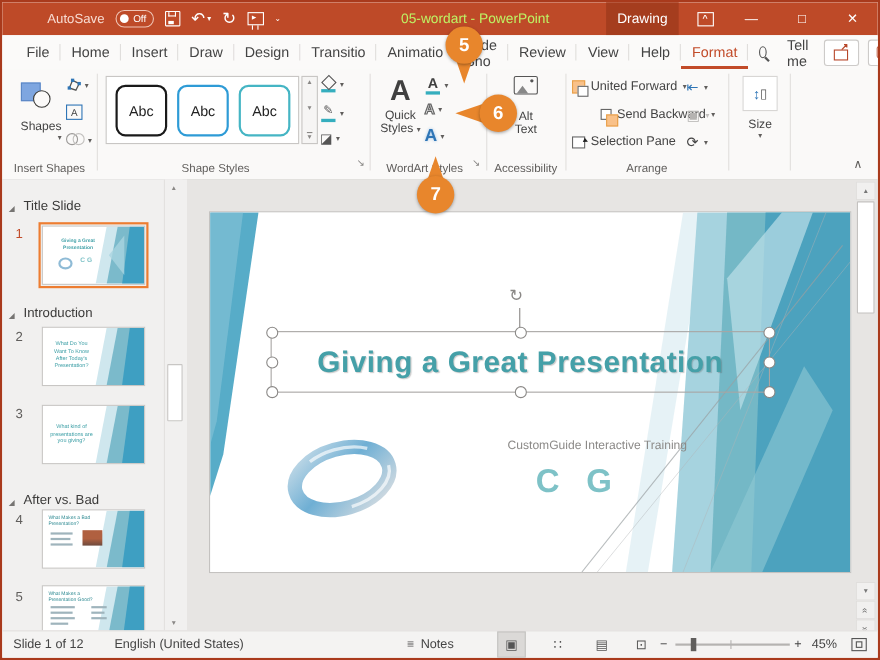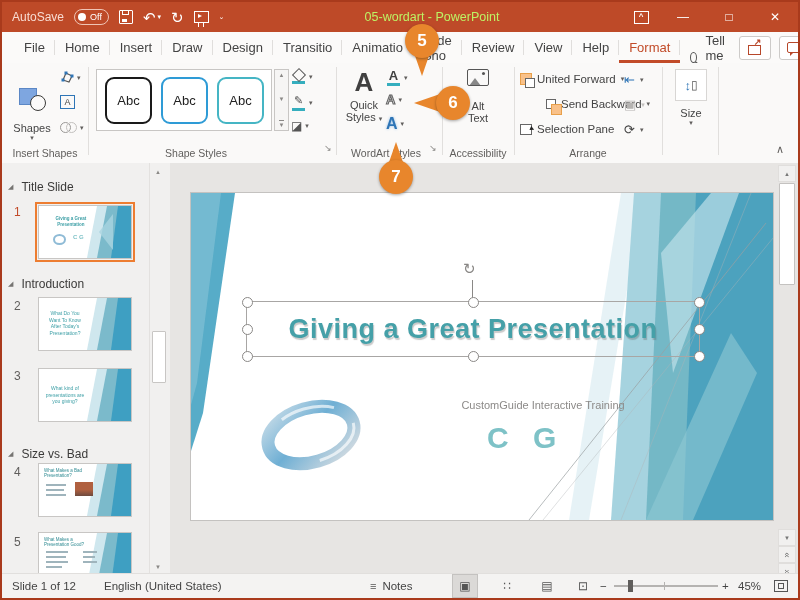--- a/index.html
+++ b/index.html
@@ -2,21 +2,21 @@
 <html><head>
 <meta charset="utf-8">
 <style>
   html,body{margin:0;padding:0;background:#fff;}
   .app{position:relative;width:800px;height:600px;box-sizing:border-box;border:2px solid #A93A1C;
        font-family:"Liberation Sans",sans-serif;overflow:hidden;background:#FAF9F8;}
 
   
   .titlebar{position:absolute;left:0;top:0;right:0;height:30px;background:#BE4A28;color:#fff;}
   .tb-row{position:absolute;left:10px;top:0;height:30px;display:flex;align-items:center;gap:10px;}
-  .autosave-label{font-size:12px;color:#F8DCD2;}
+  .autosave-label{font-size:12px;color:#F8DCD2;margin-left:31px;}
   .toggle{display:inline-flex;align-items:center;gap:4px;border:1px solid #EFC4B5;border-radius:8px;
           height:14px;padding:0 6px 0 3px;cursor:pointer;}
   .knob{width:8px;height:8px;border-radius:50%;background:#fff;}
   .toggle-text{font-size:9px;color:#fff;}
   .qat-btn{display:inline-flex;align-items:center;gap:2px;cursor:pointer;color:#fff;}
   .qat-glyph{font-size:15px;line-height:15px;color:#fff;}
   .caret-w{font-size:7px;color:#fff;}
   .icon-save{width:12px;height:12px;border:1.4px solid #fff;border-radius:1px;position:relative;display:inline-block;}
   .icon-save::before{content:"";position:absolute;top:0;left:2px;width:5px;height:3px;border:1.2px solid #fff;border-top:none;}
   .icon-save::after{content:"";position:absolute;bottom:1px;left:2px;width:5px;height:3px;background:#fff;}
@@ -32,21 +32,21 @@
   .win-ctrl{position:absolute;top:0;height:30px;width:34px;display:flex;align-items:center;justify-content:center;
       color:#fff;font-size:12px;cursor:pointer;}
   .icon-ribbondisp{width:13px;height:11px;border:1.3px solid #fff;display:flex;align-items:center;justify-content:center;
       font-size:8px;font-weight:bold;line-height:8px;}
 
   
   .tabrow{position:absolute;left:0;top:30px;right:0;height:31px;background:#FBFAF9;display:flex;align-items:stretch;padding-left:12px;}
   .tab{display:flex;align-items:center;padding:0 10px;font-size:13px;color:#444;cursor:pointer;position:relative;}
   .tab::after{content:"";position:absolute;right:0;top:8px;height:15px;width:1px;background:#E0DEDC;}
   .tab.active{color:#C24B29;box-shadow:inset 0 -3px 0 #C24B29;}
-  .tellme{display:flex;align-items:flex-end;gap:8px;padding:0 10px;font-size:13px;color:#444;cursor:pointer;}
+  .tellme{display:flex;align-items:center;gap:18px;padding:0 10px;font-size:13px;color:#444;cursor:pointer;}
   .icon-search{width:9px;height:9px;border:1.5px solid #555;border-radius:50%;position:relative;display:inline-block;}
   .icon-search::after{content:"";position:absolute;width:5px;height:1.5px;background:#555;transform:rotate(45deg);right:-4px;bottom:-2px;}
   .tab-right{margin-left:auto;display:flex;align-items:center;gap:8px;padding-right:10px;}
   .mini-btn{width:30px;height:22px;border:1px solid #CDCBC9;border-radius:3px;background:#fff;display:flex;
       align-items:center;justify-content:center;cursor:pointer;}
   .icon-share{width:11px;height:8px;border:1.3px solid #B7472A;position:relative;margin-top:4px;display:inline-block;}
   .icon-share::after{content:"↗";position:absolute;top:-9px;right:-1px;color:#B7472A;font-size:9px;font-weight:bold;}
   .icon-comment{width:13px;height:9px;border:1.3px solid #B7472A;border-radius:2px;position:relative;display:inline-block;}
   .icon-comment::after{content:"";position:absolute;left:2px;bottom:-4px;border-top:4px solid #B7472A;border-right:4px solid transparent;}
 
@@ -106,21 +106,21 @@
   .badge{position:absolute;z-index:50;}
   .badge-circle{width:34px;height:34px;border-radius:50%;background:#E8862C;color:#fff;font-weight:bold;font-size:17px;
       display:flex;align-items:center;justify-content:center;box-shadow:0 1px 3px rgba(0,0,0,.35);position:relative;z-index:2;}
   .tail{width:0;height:0;position:absolute;z-index:1;}
   .tail-down{left:8px;top:26px;border-left:9px solid transparent;border-right:9px solid transparent;border-top:26px solid #E8862C;}
   .tail-left{left:-22px;top:8px;border-top:9px solid transparent;border-bottom:9px solid transparent;border-right:26px solid #E8862C;}
   .tail-up{left:8px;top:-18px;border-left:9px solid transparent;border-right:9px solid transparent;border-bottom:26px solid #E8862C;}
 
   
   .sidebar{position:absolute;left:0;top:161px;width:168px;bottom:24px;background:#F1F0EF;overflow:hidden;}
-  .sec-head{position:absolute;left:6px;font-size:12px;color:#3B3A39;display:flex;align-items:center;gap:8px;cursor:pointer;}
+  .sec-head{position:absolute;left:6px;font-size:12px;color:#3B3A39;display:flex;align-items:flex-end;gap:8px;cursor:pointer;}
   .sec-tri{font-size:7px;color:#767472;}
   .slide-num{position:absolute;left:12px;font-size:12px;color:#605E5C;}
   .slide-num.sel{color:#C24B29;}
   .thumb{position:absolute;left:36px;width:92px;height:52px;background:#fff;border:1px solid #C8C6C4;cursor:pointer;overflow:hidden;}
   .thumb.sel{outline:2.5px solid #ED7D31;outline-offset:1px;}
   .thumb svg{position:absolute;right:0;top:0;}
   .t-title{position:absolute;font-weight:bold;color:#3D9FA6;text-align:center;}
   .t-text{position:absolute;color:#3D9FA6;text-align:center;font-size:5px;line-height:6.5px;}
   .t-dark{color:#2E8A92;font-size:4.5px;line-height:5px;text-align:left;}
   .bullet{position:absolute;height:2px;background:#9FB4BC;}
@@ -184,20 +184,21 @@
           <span class="qat-glyph">↻</span>
         </span>
       <span class="qat-btn">
           <span class="icon-present"></span>
         </span>
       <span class="qat-btn">
           <span class="caret-w">⌄</span>
         </span>
     </div>
     <span class="tb-title">05-wordart - PowerPoint</span>
+    <span class="drawing-chip">Drawing</span>
     <span class="win-ctrl" style="left:622px;">
       <span class="icon-ribbondisp">^</span>
     </span>
     <span class="win-ctrl" style="left:664px;">—</span>
     <span class="win-ctrl" style="left:710px;">□</span>
     <span class="win-ctrl" style="left:756px;">✕</span>
   </div>
 
   <div class="tabrow">
     <span class="tab">File</span>
@@ -227,21 +228,21 @@
   </div>
 
   <div class="ribbon">
     <div class="grp-div" style="left:86px;"></div>
     <div class="grp-div" style="left:334px;"></div>
     <div class="grp-div" style="left:440px;"></div>
     <div class="grp-div" style="left:512px;"></div>
     <div class="grp-div" style="left:660px;"></div>
     <div class="grp-div" style="left:716px;"></div>
 
-    <div class="bigbtn" style="left:6px;top:21px;width:48px;">
+    <div class="bigbtn" style="left:6px;top:8px;width:48px;text-align:right;">
       <span class="shape-ico">
           <span class="shape-sq"></span>
           <span class="shape-ci"></span>
         </span>
       <div>Shapes</div>
       <div class="rb-caret">▾</div>
     </div>
     <div class="minirow" style="left:58px;top:8px;">
       <svg width="14" height="13">
           <polygon points="3,9 6,2 12,5 9,11" fill="none" stroke="#555" stroke-width="1.2"></polygon>
@@ -415,21 +416,21 @@
       <svg width="46" height="52" viewBox="0 0 46 52">
         <polygon points="12,0 46,0 46,52 2,52" fill="#CFE7EE"></polygon>
         <polygon points="22,0 46,0 46,52 12,52" fill="#7BBACB"></polygon>
         <polygon points="33,0 46,0 46,52 26,52" fill="#3E9FC2"></polygon>
       </svg>
       <span class="t-text" style="left:5px;top:16px;width:42px;">What kind of presentations are you giving?</span>
     </div>
 
     <div class="sec-head" style="top:284px;">
       <span class="sec-tri">◢</span>
-      <span>Size vs. Bad</span>
+      <span>After vs. Bad</span>
     </div>
     <span class="slide-num" style="top:302px;">4</span>
     <div class="thumb" style="top:300px;">
       <svg width="46" height="52" viewBox="0 0 46 52">
         <polygon points="12,0 46,0 46,52 2,52" fill="#CFE7EE"></polygon>
         <polygon points="22,0 46,0 46,52 12,52" fill="#7BBACB"></polygon>
         <polygon points="33,0 46,0 46,52 26,52" fill="#3E9FC2"></polygon>
       </svg>
       <span class="t-text t-dark" style="left:5px;top:4px;width:44px;">What Makes a Bad Presentation?</span>
       <span class="bullet" style="left:7px;top:20px;width:20px;"></span>

